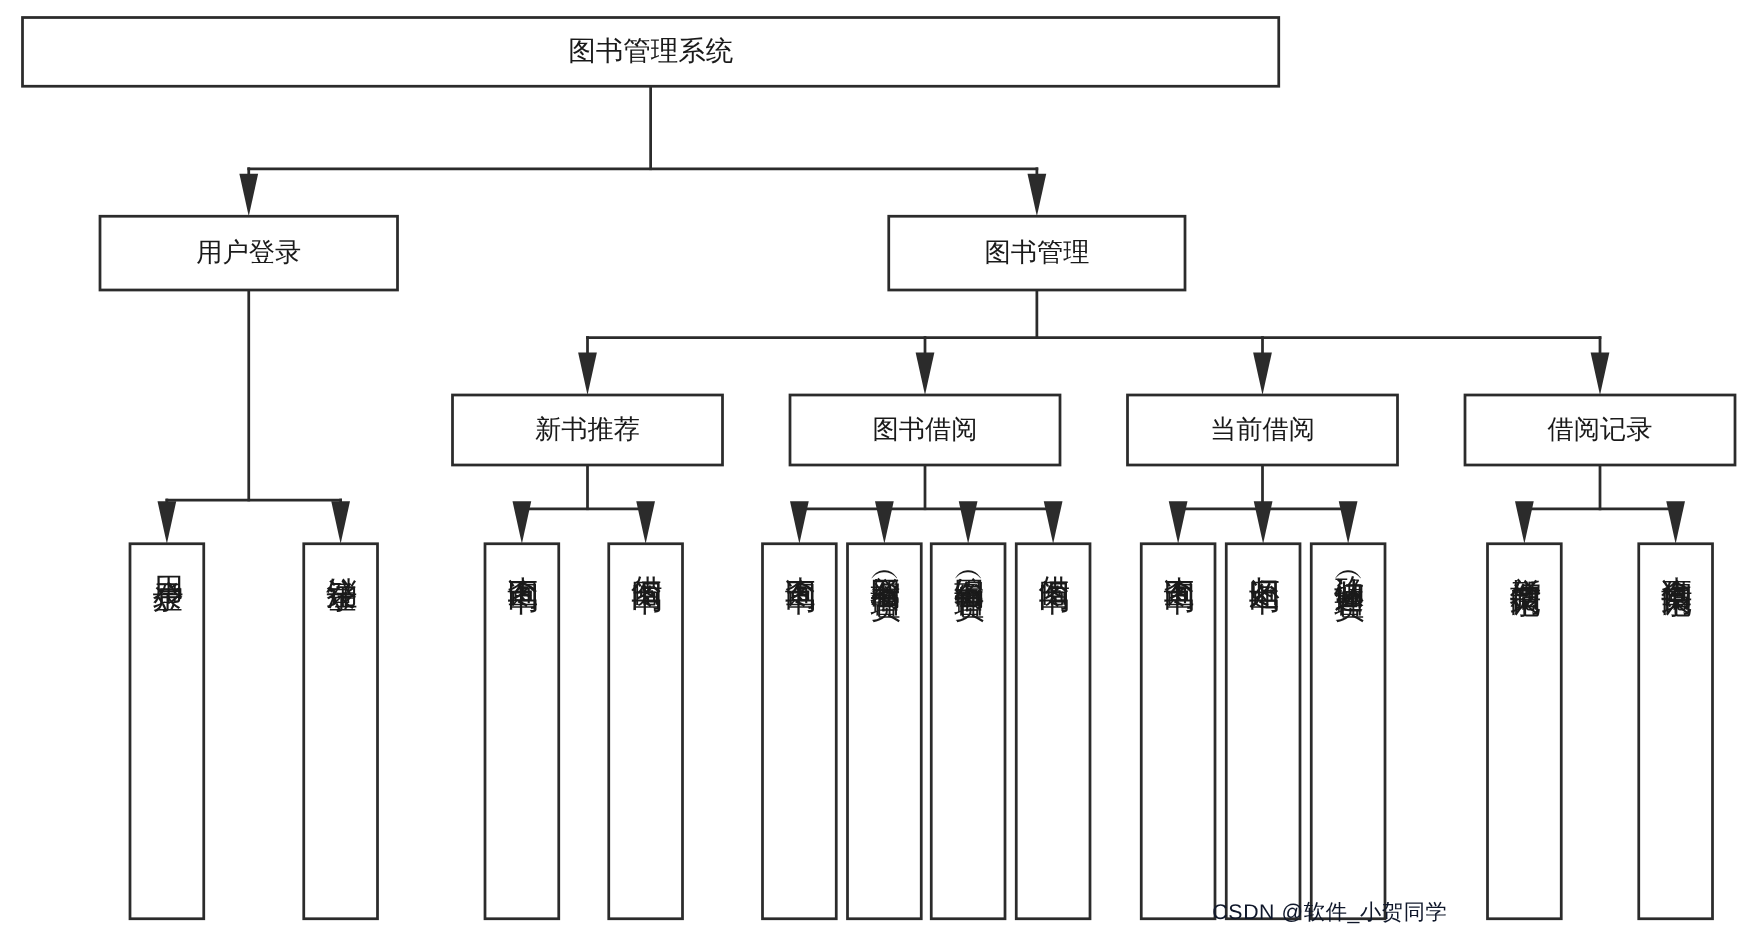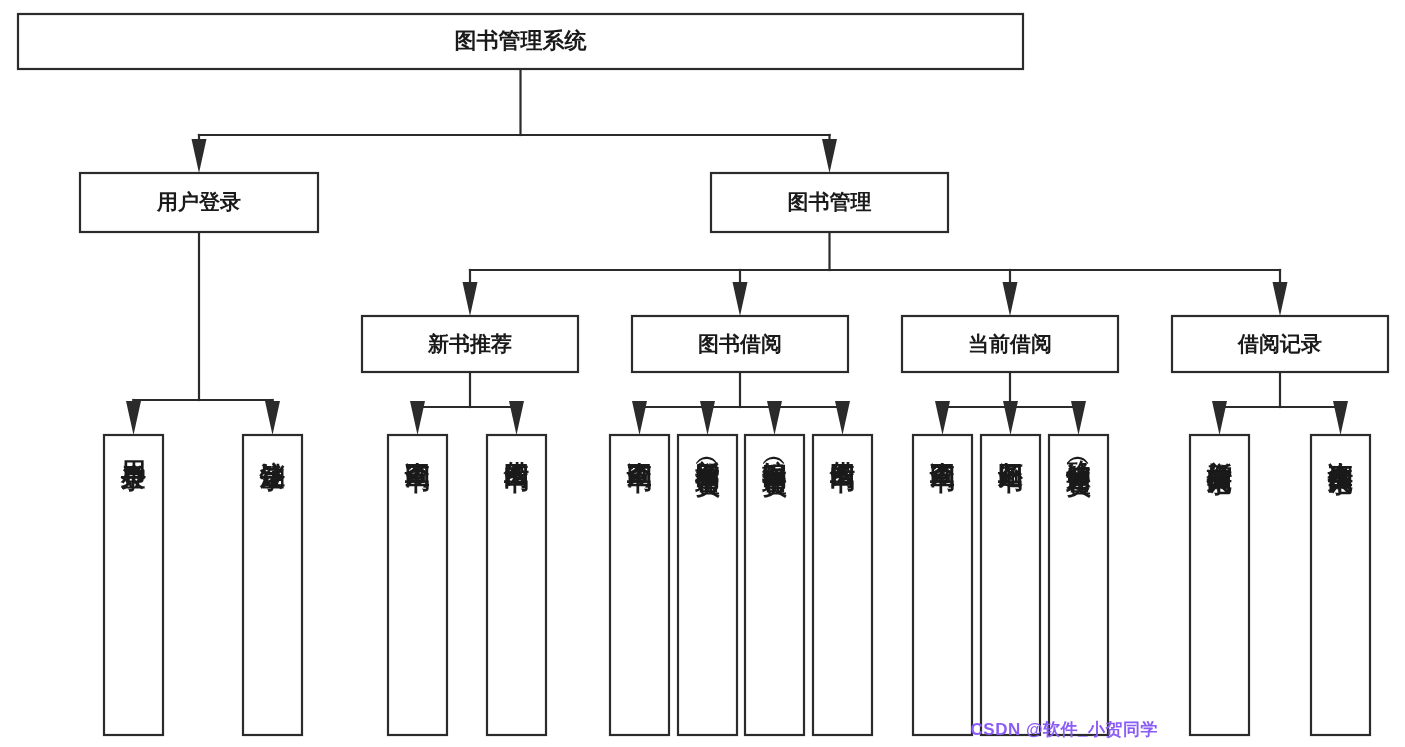--- a/index.html
+++ b/index.html
@@ -11,21 +11,20 @@
     width: 1405px;
     height: 747px;
     font-family: "Liberation Sans", "DejaVu Sans", sans-serif;
     overflow: hidden;
   }
   #diagram-root {
     position: relative;
     width: 1166px;
     height: 747px;
     background: #ffffff;
-    font-weight: bold;
   }
   svg.diagram {
     position: absolute;
     left: 0;
     top: 0;
     width: 1405px;
     height: 747px;
   }
   .node-box {
     fill: #ffffff;
@@ -72,21 +71,21 @@
     letter-spacing: 2px;
     color: #1a1a1a;
     white-space: nowrap;
   }
   .watermark {
     position: absolute;
     right: 8px;
     bottom: 6px;
     font-family: "Liberation Sans", "DejaVu Sans", sans-serif;
     font-size: 17px;
-    color: #8b5cf6;
+    color: #0f172a;
     letter-spacing: 0.5px;
     white-space: nowrap;
   }
 </style>
 </head>
 <body>
 
 <div id="diagram-root">
 
   <svg class="diagram" viewBox="0 0 1405 747">

